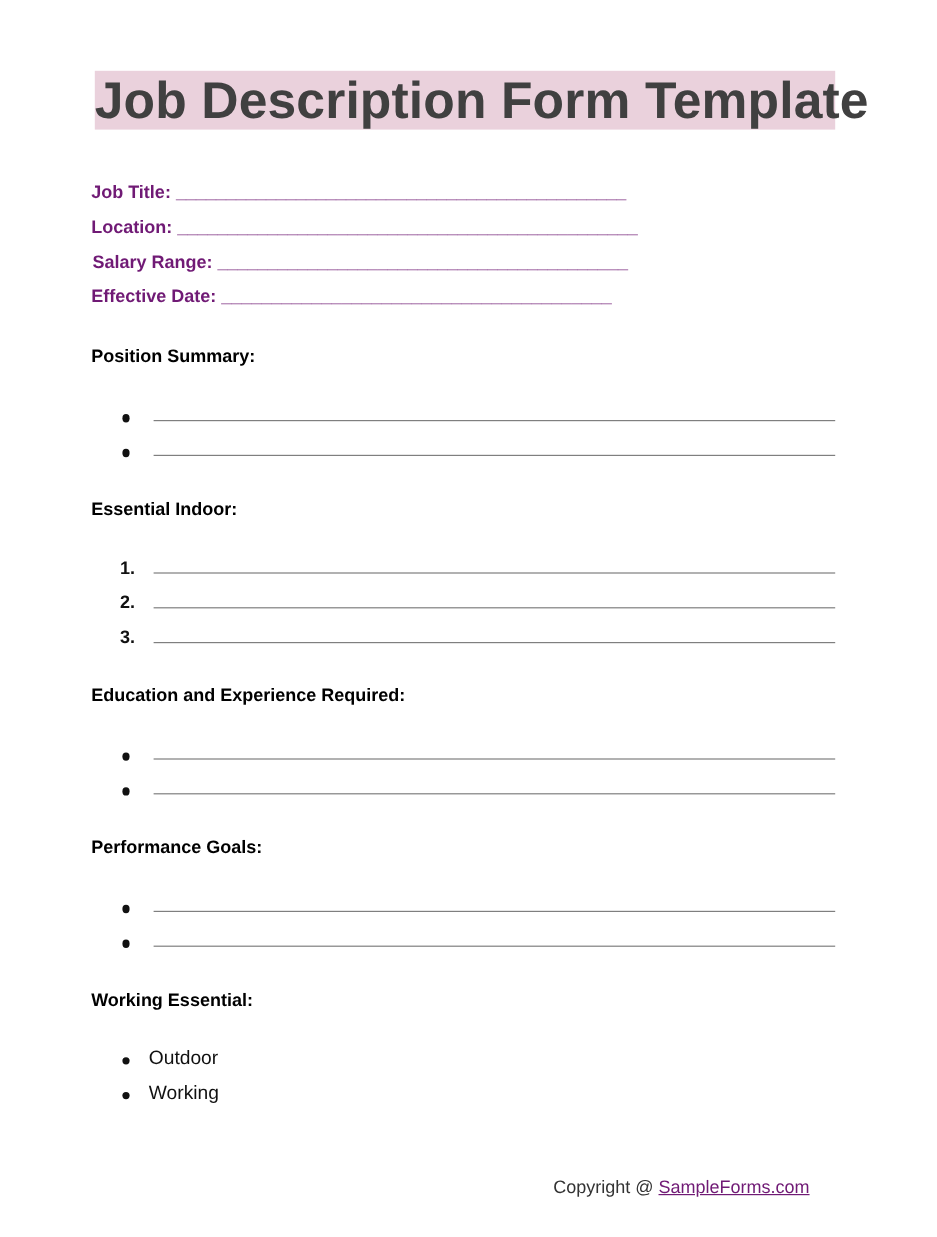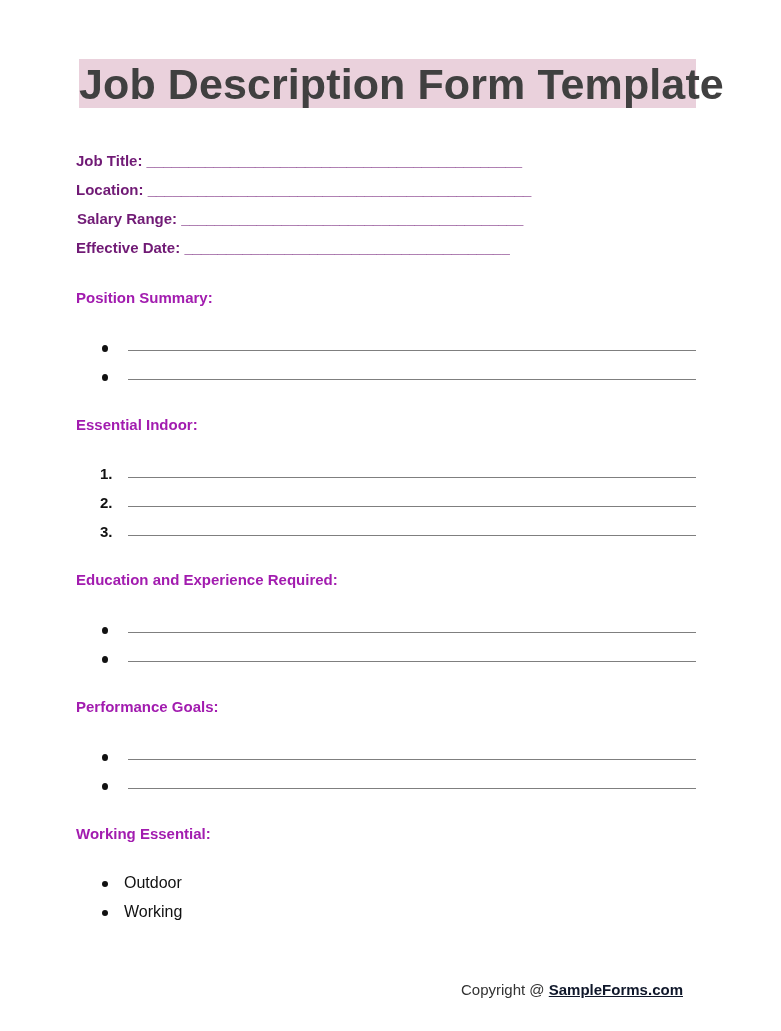--- a/index.html
+++ b/index.html
@@ -4,29 +4,29 @@
   <style>
     html, body { margin: 0; padding: 0; background: #ffffff; }
     body { width: 781px; height: 1031px; position: relative; overflow: hidden;
            font-family: "Liberation Sans", sans-serif; color: #111; }
     .title-wrap { position: absolute; left: 79px; top: 59px; width: 617px; height: 49px;
                   background: #ead1dc; }
     .title { position: absolute; left: 0; right: 0; top: 0; text-align: left;
              font-size: 43px; font-weight: bold; color: #404040; line-height: 51px;
              letter-spacing: 0.1px; white-space: nowrap; }
     .field { position: absolute; left: 76px; font-size: 15px; font-weight: bold; white-space: nowrap; color: #701a75; }
-    .section-heading { position: absolute; left: 76px; font-size: 15px; font-weight: bold; color: #a21caf; white-space: nowrap; }
+    .section-heading { position: absolute; left: 76px; font-size: 15px; font-weight: bold; color: #000000; white-space: nowrap; }
     .item { position: absolute; left: 0; width: 781px; height: 20px; }
     .marker { position: absolute; left: 100px; font-size: 15px; font-weight: bold; color: #111; }
     .bullet { position: absolute; left: 102px; width: 6px; height: 7px; border-radius: 50%; background: #111; top: 7px; }
     .line { position: absolute; left: 128px; width: 568px; height: 0; border-top: 1px solid #7f7f7f; top: 12px; }
     .cond-text { position: absolute; left: 124px; font-size: 16px; color: #111; top: 0; line-height: 18px; font-weight: 500; }
     .cond-bullet { position: absolute; left: 102px; width: 6px; height: 6px; border-radius: 50%; background: #111; top: 7px; }
     .footer { position: absolute; left: 461px; top: 981px; font-size: 15px; color: #333; white-space: nowrap; }
-    .footer a { color: #0f172a; font-weight: bold; text-decoration: underline; }
+    .footer a { color: #701a75; font-weight: normal; text-decoration: underline; }
   </style>
 </head>
 <body>
 
 <div class="title-wrap">
   <div class="title">Job Description Form Template</div>
 </div>
 
 <div class="field" style="top:152px">
   <span>Job Title:</span>

